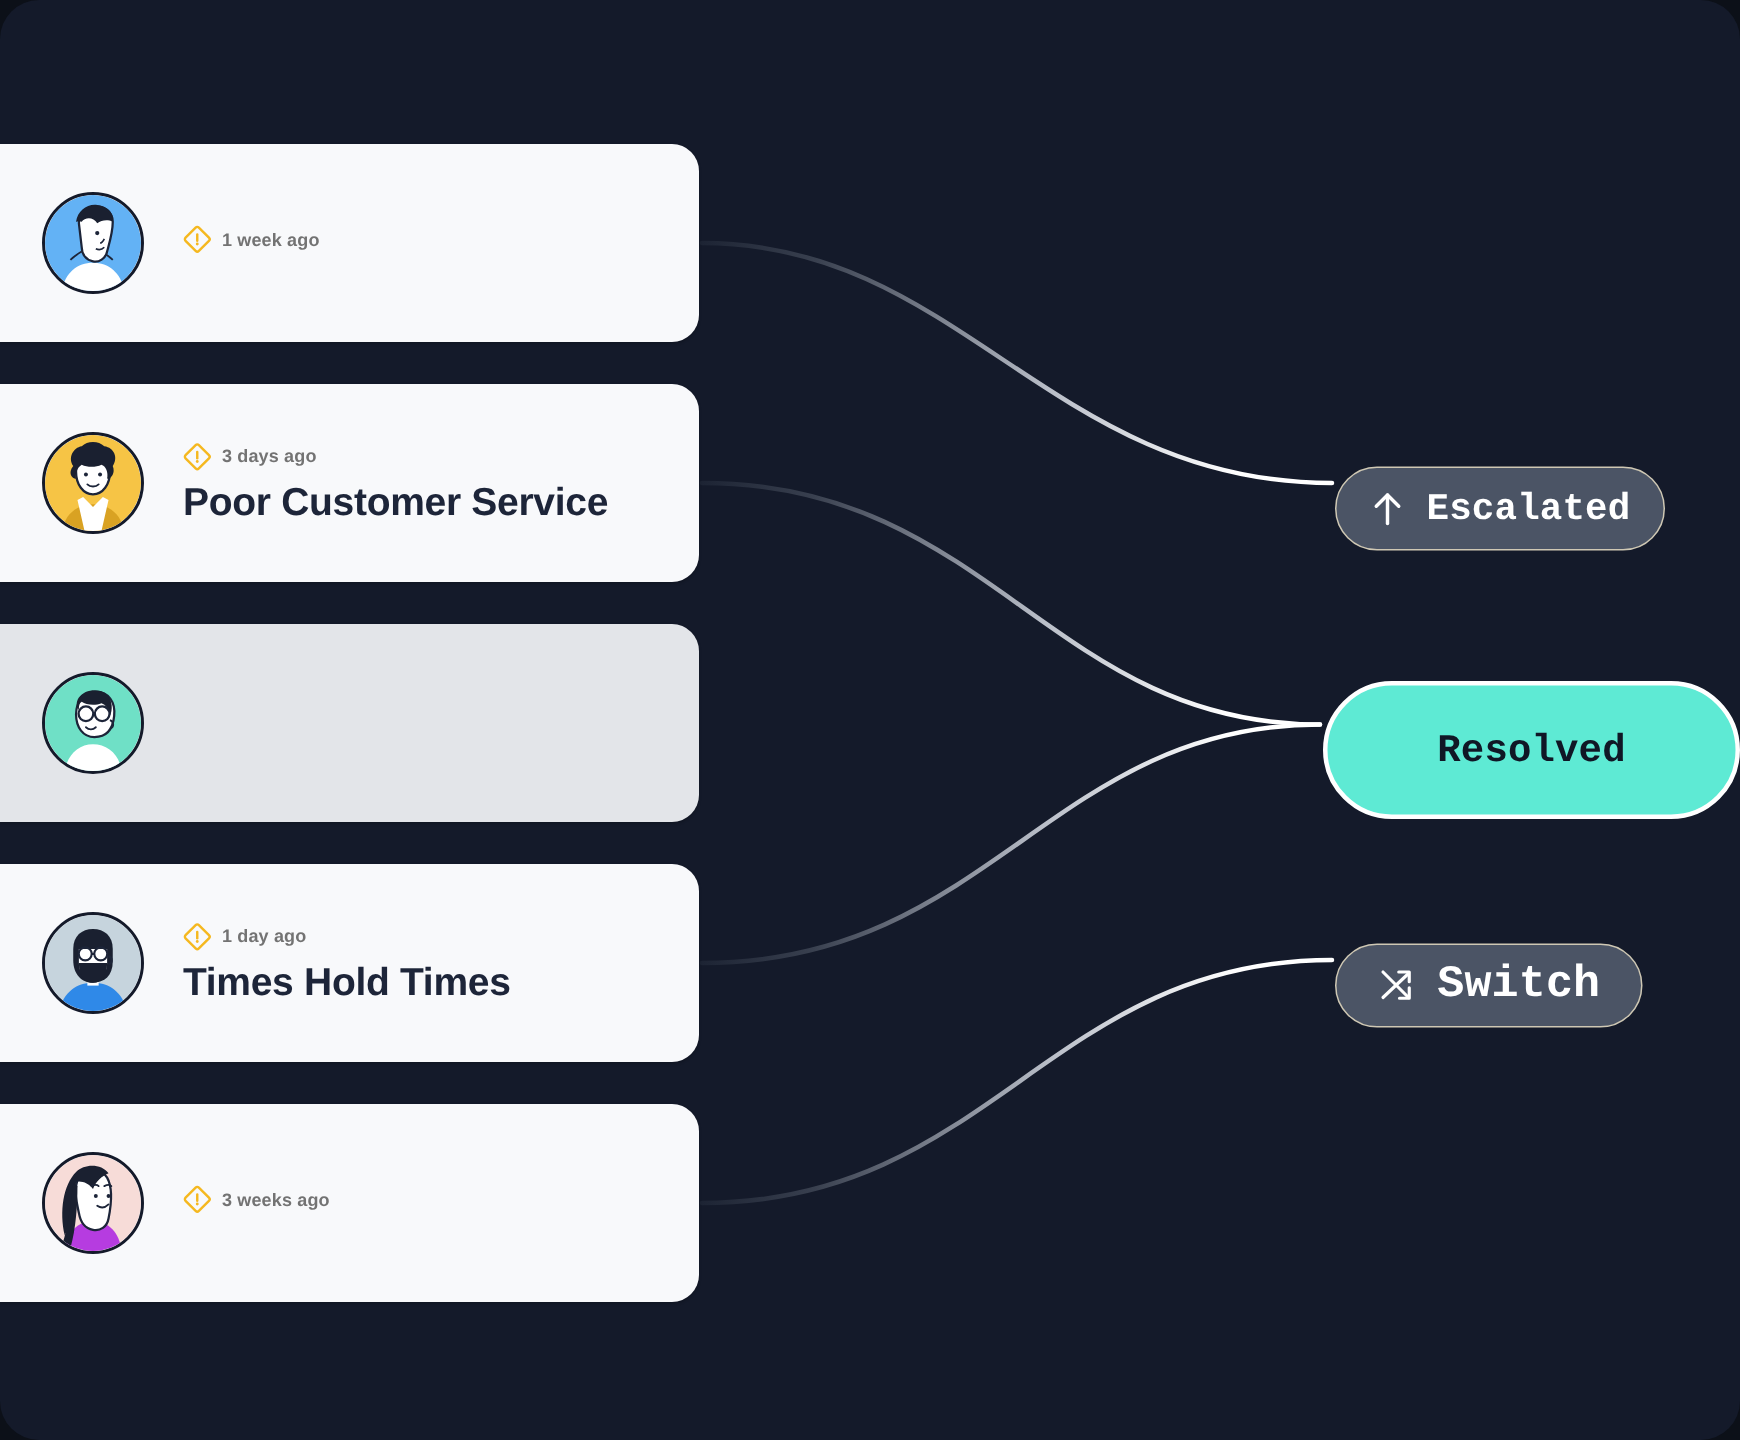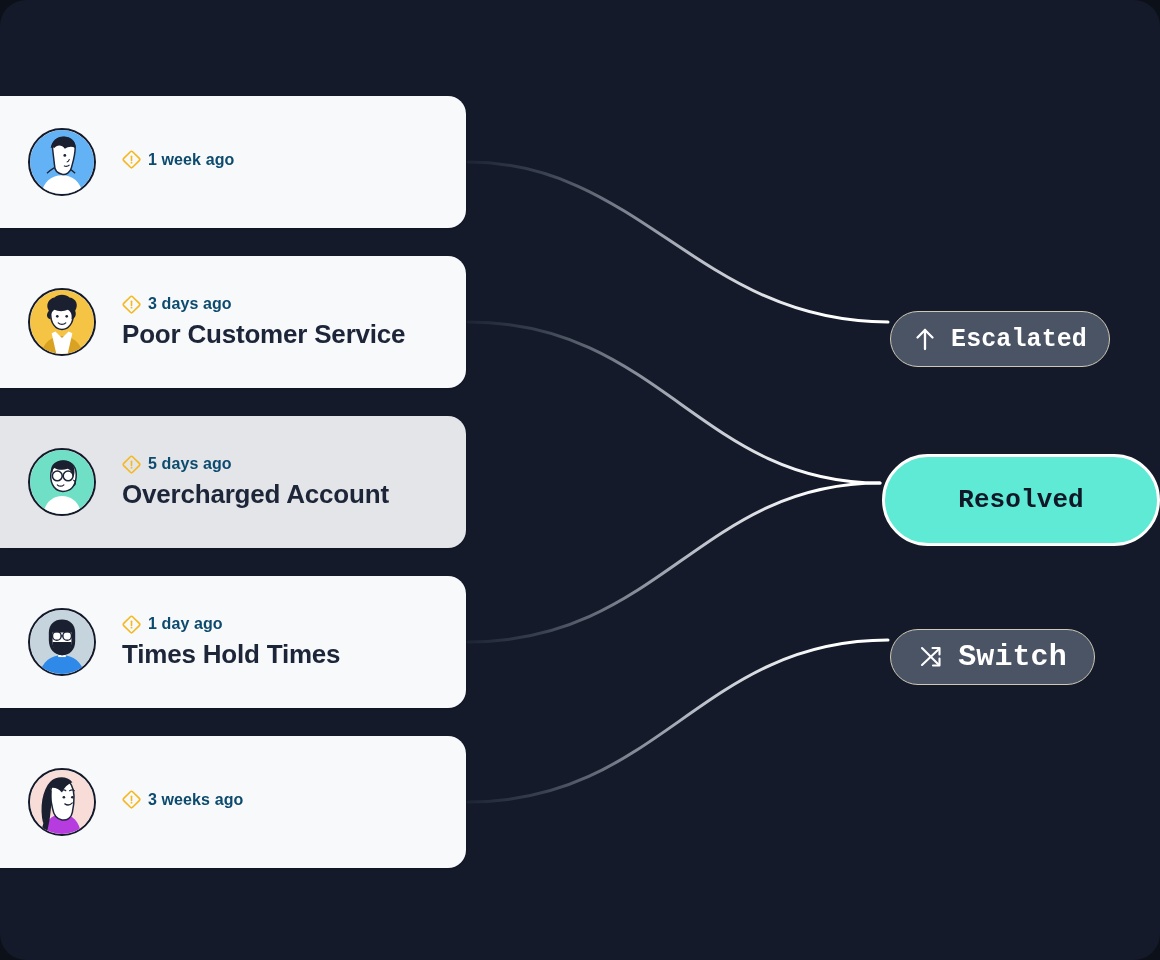--- a/index.html
+++ b/index.html
@@ -71,23 +71,23 @@
     align-items:center;
     gap:7px;
     margin-bottom:5px;
   }
   .warn-icon{
     width:19px;height:19px;
     flex:0 0 19px;
     display:block;
   }
   .meta-text{
-    font-size:16px;
+    font-size:12px;
     font-weight:700;
-    color:#0c4a6e;
+    color:#737373;
     letter-spacing:.1px;
     white-space:nowrap;
   }
   .card-title{
     font-size:26px;
     font-weight:700;
     color:#1d2539;
     letter-spacing:-.2px;
     white-space:nowrap;
   }
@@ -237,31 +237,20 @@
           <path d="M14 68c2-12 10-19 20-19s19 7 20 19z" fill="#ffffff"></path>
           <path d="M22 28c0-10 6-16 14-16 9 0 14 7 13 17-1 10-6 15-14 15-8 0-13-7-13-16z" fill="#ffffff" stroke="#1d2539" stroke-width="1.6"></path>
           <path d="M24 16c4-6 15-7 20-2 4 4 4 11 2 15-1-5-3-8-6-9-5 2-11 1-14-1-2 1-2 4-2 6-2-3-2-6 0-9z" fill="#1a2030"></path>
           <circle cx="29" cy="27.5" r="5.2" fill="none" stroke="#1d2539" stroke-width="1.6"></circle>
           <circle cx="40.5" cy="27.5" r="5.2" fill="none" stroke="#1d2539" stroke-width="1.6"></circle>
           <line x1="34.2" y1="27.5" x2="35.3" y2="27.5" stroke="#1d2539" stroke-width="1.6"></line>
           <path d="M29 37c2 2 5 2 7 0" stroke="#1d2539" stroke-width="1.3" fill="none" stroke-linecap="round"></path>
           <path d="M46 32c3 1 3 5 0 6" stroke="#1d2539" stroke-width="1.4" fill="none"></path>
         </svg>
       </div>
-      <div class="card-body">
-        <div class="meta">
-          <svg class="warn-icon" viewBox="0 0 20 20" xmlns="http://www.w3.org/2000/svg">
-            <rect x="3.4" y="3.4" width="13.2" height="13.2" rx="1.6" transform="rotate(45 10 10)" fill="none" stroke="#f5b81f" stroke-width="1.7"></rect>
-            <line x1="10" y1="6.6" x2="10" y2="11" stroke="#f5b81f" stroke-width="1.7" stroke-linecap="round"></line>
-            <circle cx="10" cy="13.3" r="1" fill="#f5b81f"></circle>
-          </svg>
-          <span class="meta-text">5 days ago</span>
-        </div>
-        <div class="card-title">Overcharged Account</div>
-      </div>
     </div>
 
     <div class="card" style="top:576px">
       <div class="avatar">
         <svg viewBox="0 0 68 68" xmlns="http://www.w3.org/2000/svg">
           <circle cx="34" cy="34" r="34" fill="#c6d4dd"></circle>
           <path d="M10 68c3-13 12-20 24-20s21 7 24 20z" fill="#2f89e8"></path>
           <rect x="30" y="40" width="8" height="10" fill="#ffffff"></rect>
           <path d="M20 24c0-9 6-14 14-14s14 5 14 14v9c0 10-6 15-14 15s-14-6-14-16z" fill="#1a2030"></path>
           <path d="M24 24h20v10c0 7-4 11-10 11s-10-4-10-11z" fill="#ffffff"></path>

